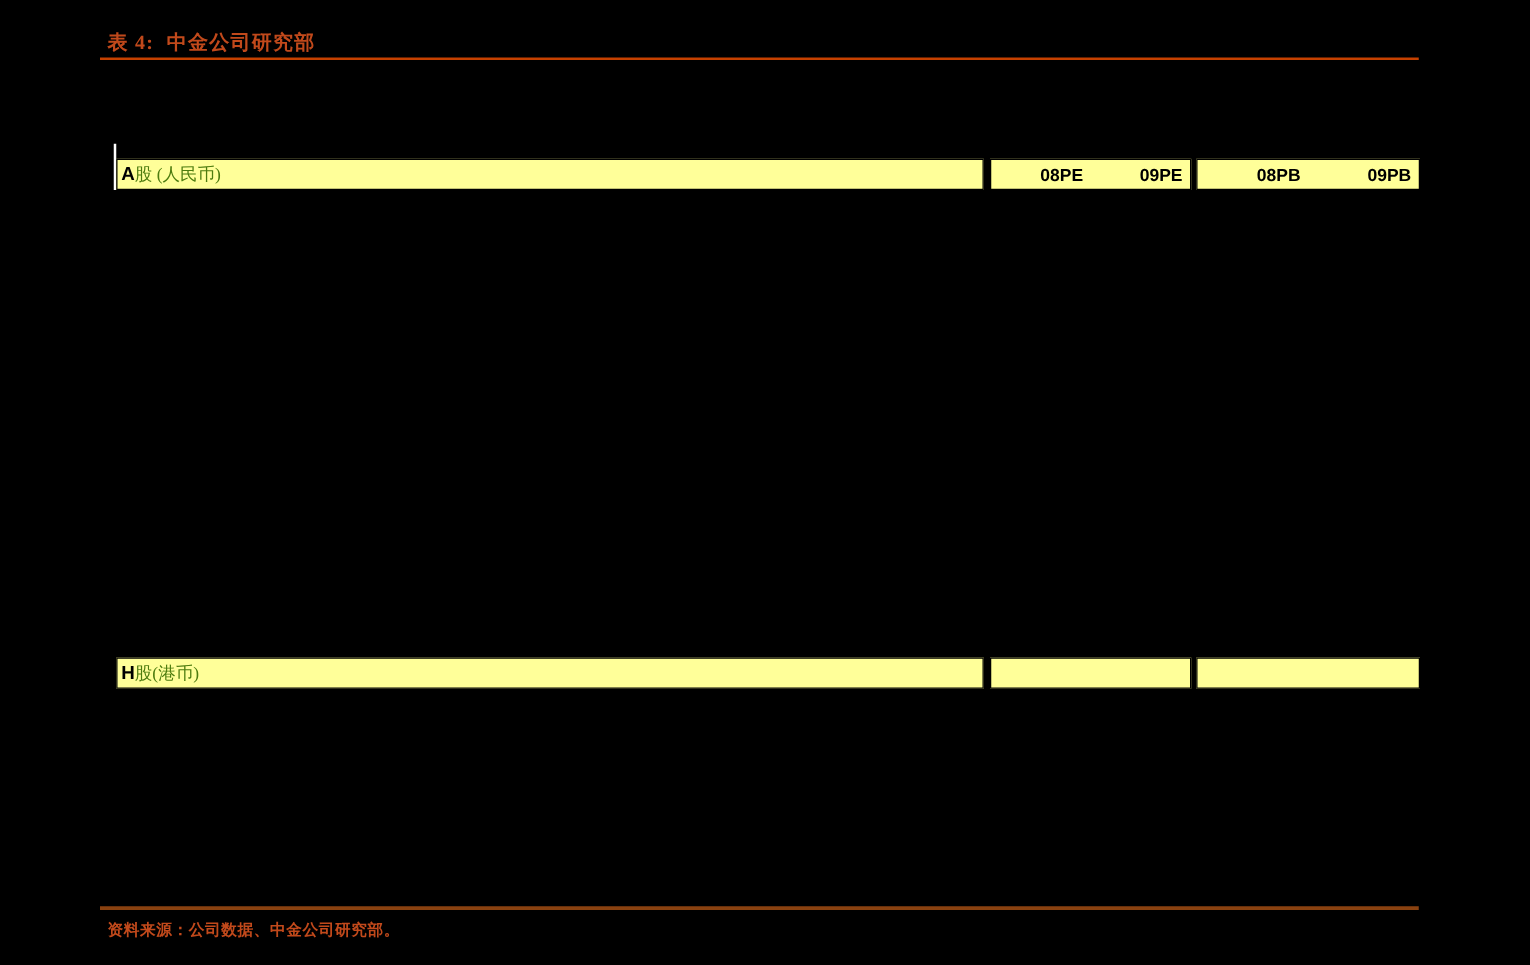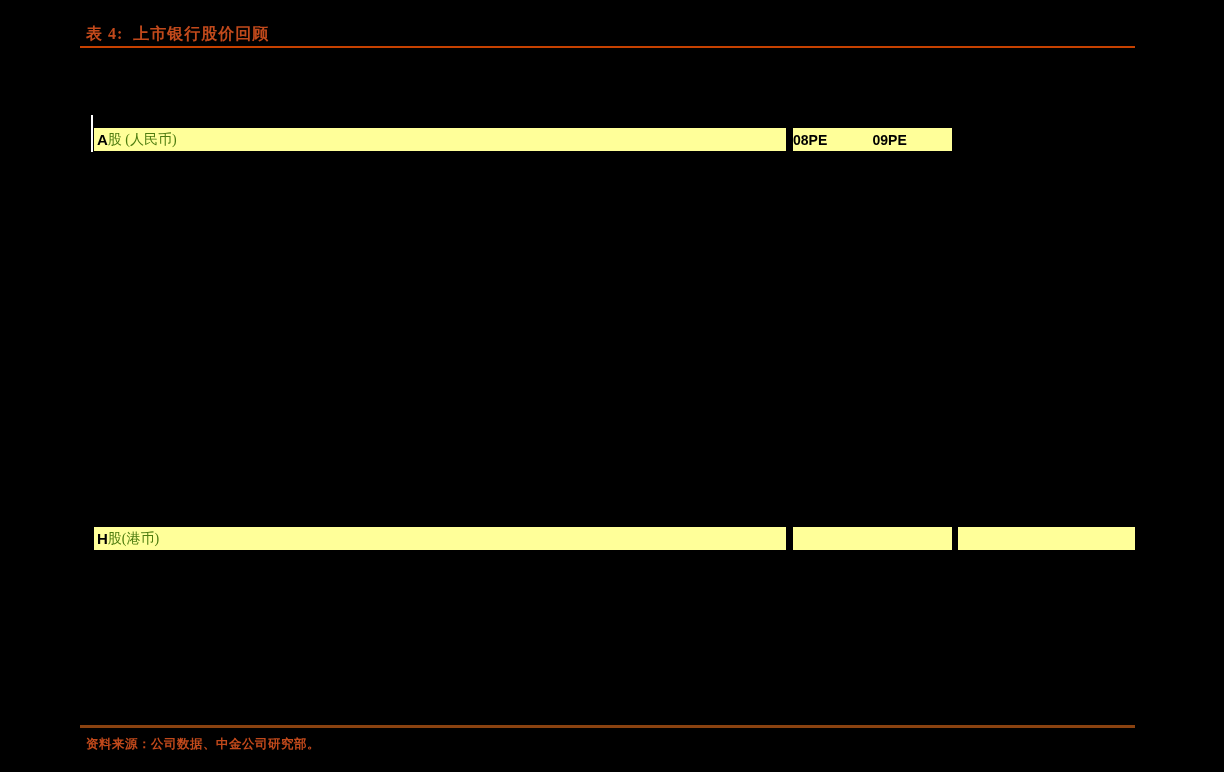--- a/index.html
+++ b/index.html
@@ -73,50 +73,54 @@
     font-size: 15px;
     color: #000000;
   }
   .label-rest {
     font-size: 14px;
     color: #4d7c0f;
     font-family: "Liberation Serif", serif;
   }
   .hcol {
     flex: 1;
-    text-align: left;
+    text-align: right;
     padding-right: 6px;
     font-weight: bold;
     font-size: 14px;
     color: #000000;
   }
   .sliver {
     left: 91px;
     top: 115px;
     width: 2px;
     height: 37px;
     background: #FFFFFF;
   }
 </style>
 </head>
 <body>
 
-<div class="abs caption">表 4:  上市银行股价回顾</div>
+<div class="abs caption">表 4:  中金公司研究部</div>
 <div class="abs rule-top"></div>
 
 <div class="abs sliver"></div>
 
 <div class="abs band-row row-a">
   <div class="cell main">
     <span class="label-prefix">A</span>
       <span class="label-rest">股 (人民币)</span>
   </div>
   <div class="cell pe">
     <span class="hcol">08PE</span>
     <span class="hcol">09PE</span>
+  </div>
+  <div class="cell pb">
+    <span class="hcol">08PB</span>
+    <span class="hcol">09PB</span>
   </div>
 </div>
 
 <div class="abs band-row row-h">
   <div class="cell main">
     <span class="label-prefix">H</span>
       <span class="label-rest">股(港币)</span>
   </div>
   <div class="cell pe"></div>
   <div class="cell pb"></div>

